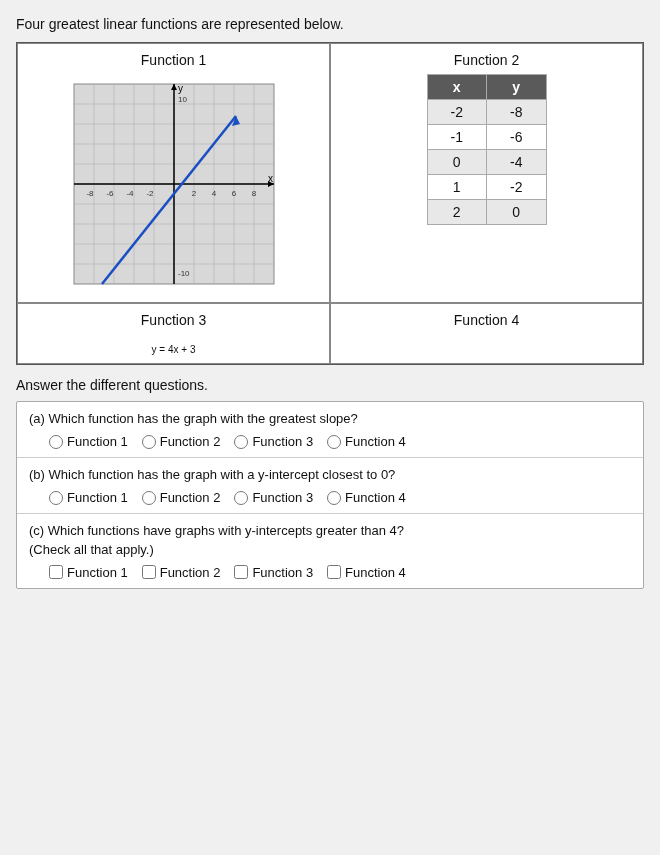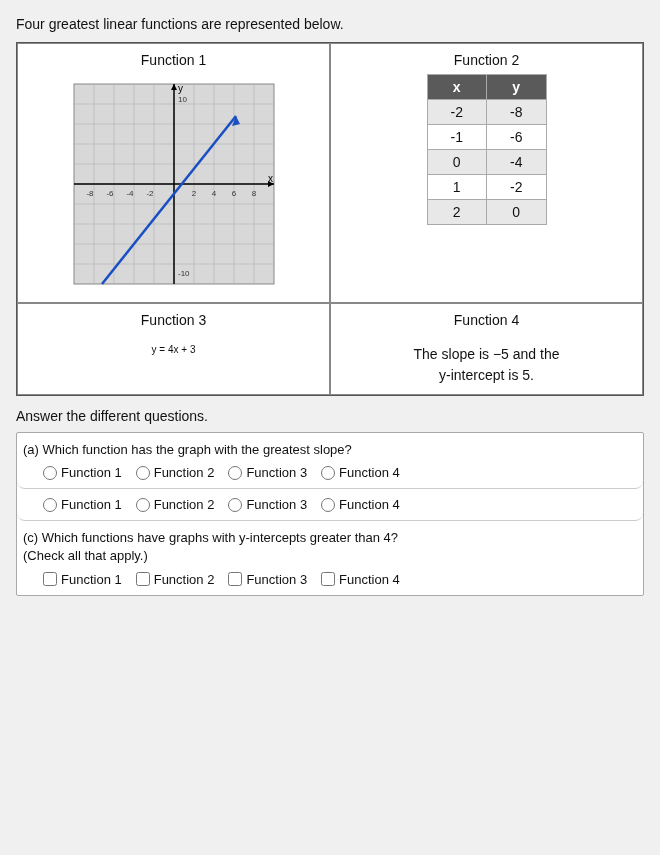--- a/index.html
+++ b/index.html
@@ -77,23 +77,22 @@
     .answer-intro {
       font-size: 14px;
       margin-bottom: 8px;
     }
     .questions-box {
       border: 1.5px solid #aaa;
       background: #fff;
       border-radius: 2px;
     }
     .question-block {
-      padding: 8px 6px;
+      padding: 8px 12px;
       border-bottom: 1px solid #ccc;
-      border-radius: 8px;
     }
     .question-block:last-child {
       border-bottom: none;
     }
     .question-text {
       font-size: 13px;
       margin-bottom: 6px;
       line-height: 1.4;
     }
     .options-row {
@@ -215,24 +214,20 @@
     </table>
   </div>
 
   <div class="fn-cell">
     <div class="fn-title">Function 3</div>
     <div class="fn3-content">y = 4x + 3</div>
   </div>
 
   <div class="fn-cell">
     <div class="fn-title">Function 4</div>
-    <div class="fn4-content">
-      <span>The slope is −5 and the</span><br>
-      <span>y-intercept is 5.</span>
-    </div>
   </div>
 
 </div>
 
 <p class="answer-intro">Answer the different questions.</p>
 
 <div class="questions-box" id="questions-container">
 <div class="question-block">
       <div class="question-text">(a) Which function has the graph with the greatest slope?</div>
       <div class="options-row">
@@ -248,20 +243,21 @@
           <input type="radio" name="question-a" style="width: 14px; height: 14px; cursor: pointer;">
           <span>Function 3</span>
         </label>
         <label class="option-item">
           <input type="radio" name="question-a" style="width: 14px; height: 14px; cursor: pointer;">
           <span>Function 4</span>
         </label>
       </div>
     </div>
     <div class="question-block">
+      <div class="question-text">(b) Which function has the graph with a y-intercept closest to 0?</div>
       <div class="options-row">
         <label class="option-item">
           <input type="radio" name="question-b" style="width: 14px; height: 14px; cursor: pointer;">
           <span>Function 1</span>
         </label>
         <label class="option-item">
           <input type="radio" name="question-b" style="width: 14px; height: 14px; cursor: pointer;">
           <span>Function 2</span>
         </label>
         <label class="option-item">

